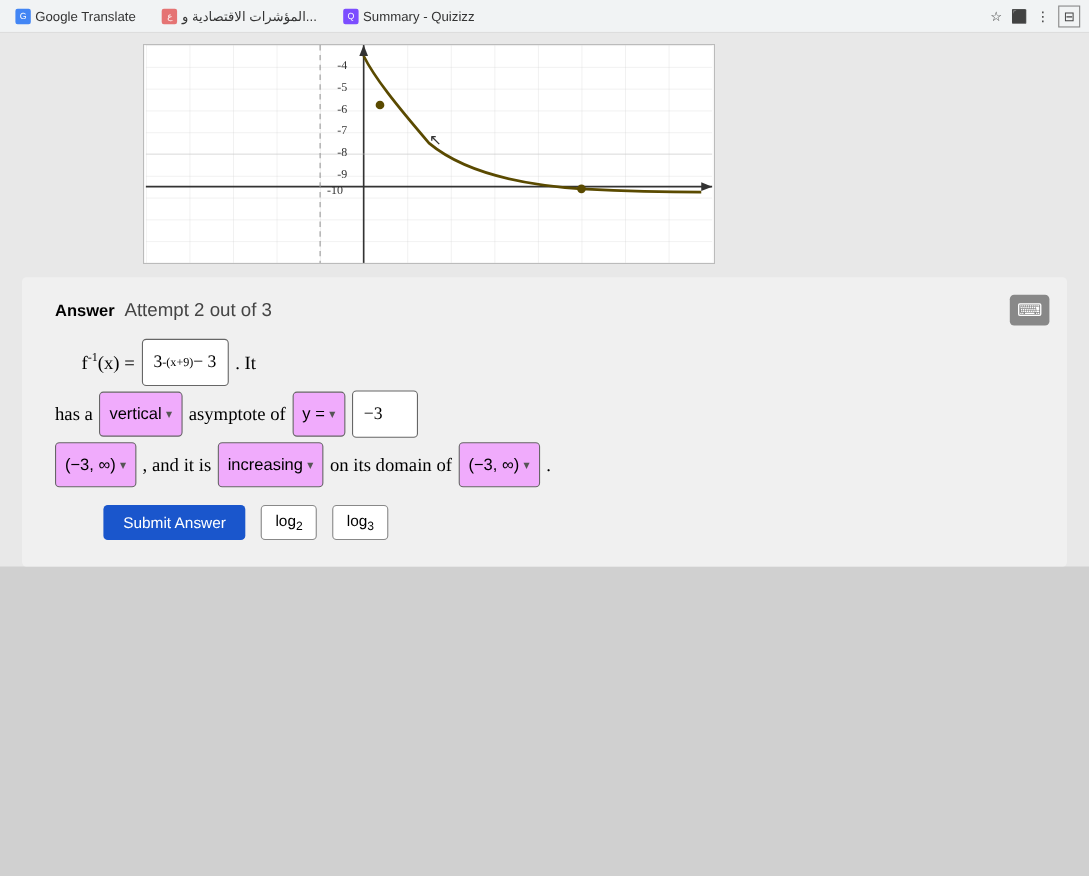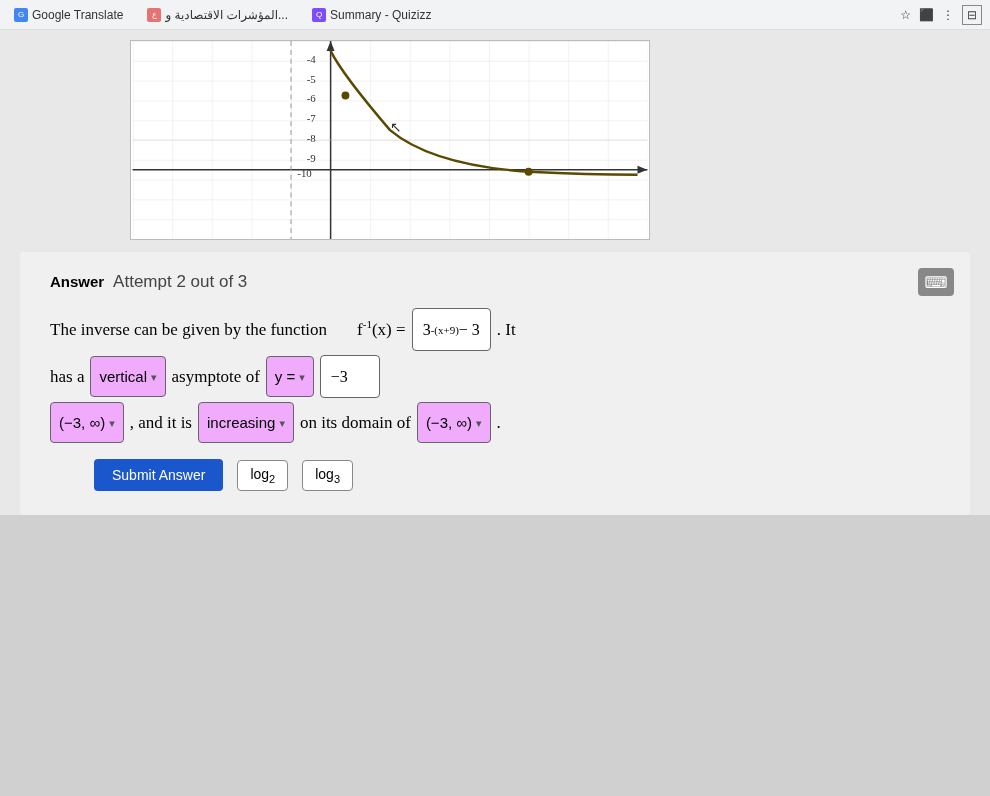--- a/index.html
+++ b/index.html
@@ -257,21 +257,20 @@
   <div class="answer-section">
 
     <div class="keyboard-icon">⌨</div>
 
     <div class="answer-header">
       <span class="bold">Answer</span>
       <span class="light"> &nbsp;<span>Attempt 2 out of 3</span></span>
     </div>
 
     <div class="answer-line">
-      <span>The inverse can be given by the function</span>
       <span style="margin-left:24px;">
         f<sup>-1</sup>(x) =
       </span>
       <div class="math-box">
         3<sup>-(x+9)</sup> − 3
       </div>
       <span>. It</span>
     </div>
 
     <div class="answer-line">

